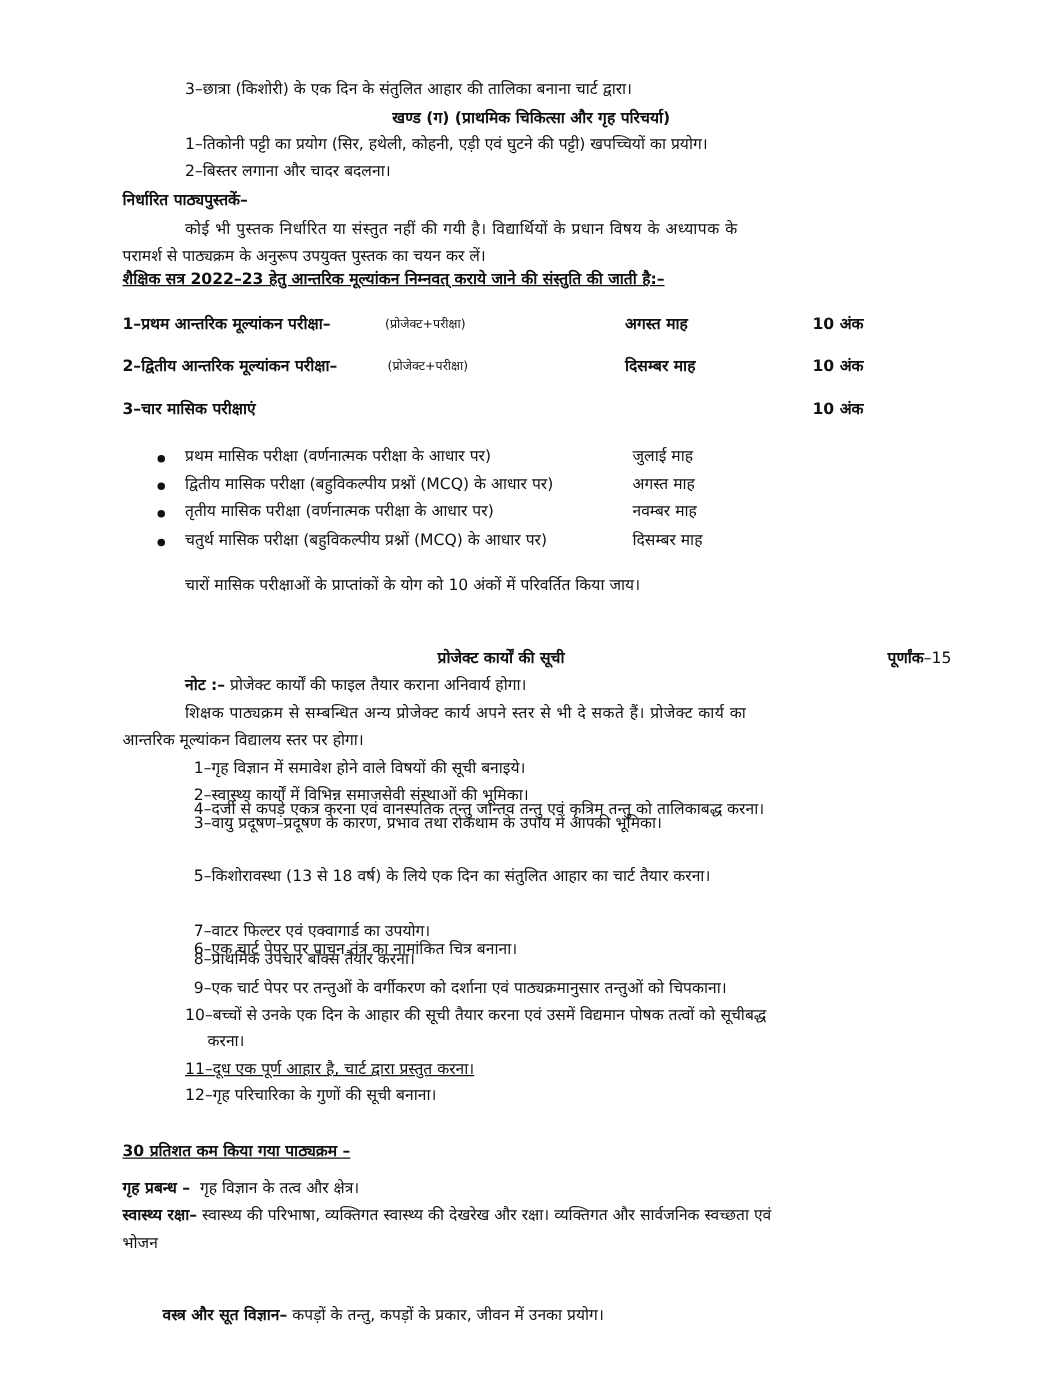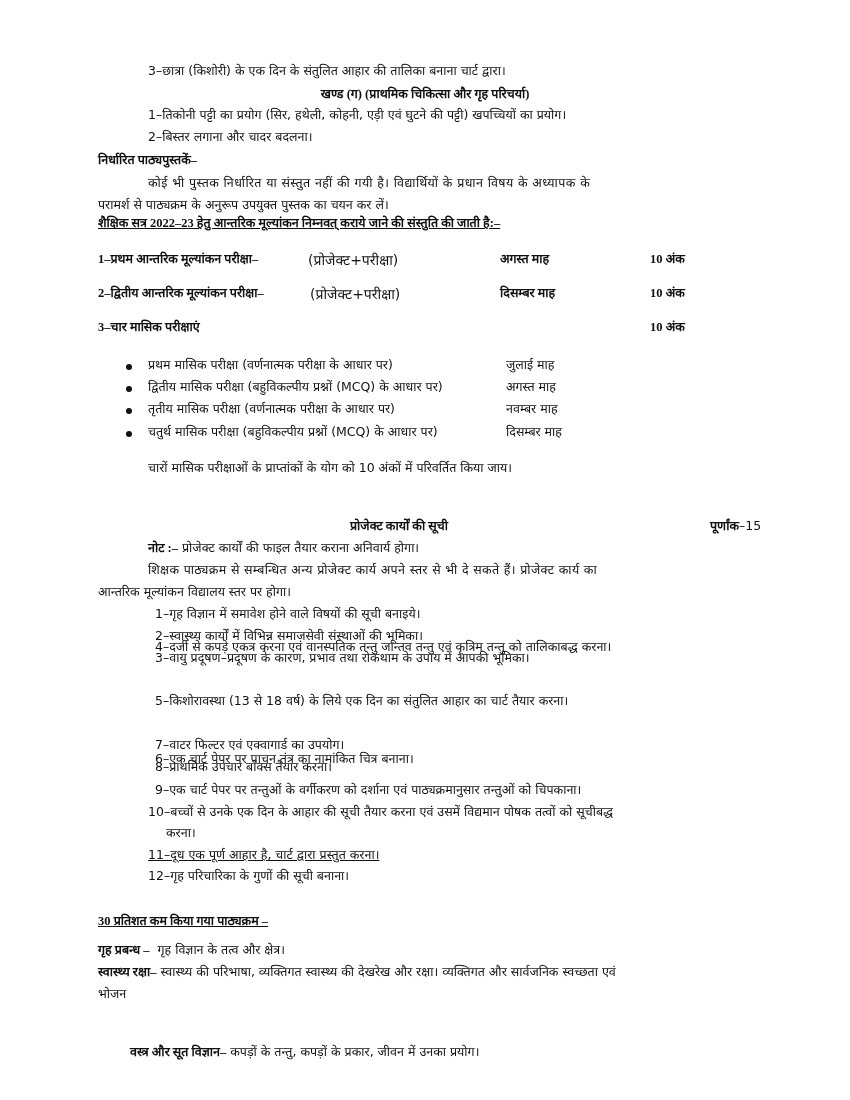--- a/index.html
+++ b/index.html
@@ -2,23 +2,23 @@
 <html><head>
 <meta charset="utf-8">
 <style>
   html, body { margin: 0; padding: 0; background: #ffffff; }
   body {
     width: 850px; height: 1100px; position: relative; overflow: hidden;
     font-family: "DejaVu Sans", "Liberation Sans", sans-serif;
     color: #111111;
   }
   .line { position: absolute; font-size: 12.5px; white-space: nowrap; line-height: 18px; text-align: right; }
-  .bold { font-weight: bold; font-family: Liberation Serif, serif; }
+  .bold { font-weight: bold; }
   .u { text-decoration: underline; }
-  .small { font-size: 14px; }
+  .small { font-size: 10px; }
   .center { left: 0; width: 850px; text-align: center; }
   .bullet { position: absolute; width: 6px; height: 6px; border-radius: 50%; background: #111; }
 </style>
 </head>
 <body>
 
 <div class="line" style="left:148px; top:62px;">3–छात्रा (किशोरी) के एक दिन के संतुलित आहार की तालिका बनाना चार्ट द्वारा।</div>
 
 <div class="line bold center" style="top:85px;">खण्ड (ग) (प्राथमिक चिकित्सा और गृह परिचर्या)</div>
 <div class="line" style="left:148px; top:106px;">1–तिकोनी पट्टी का प्रयोग (सिर, हथेली, कोहनी, एड़ी एवं घुटने की पट्टी) खपच्चियों का प्रयोग।</div>

